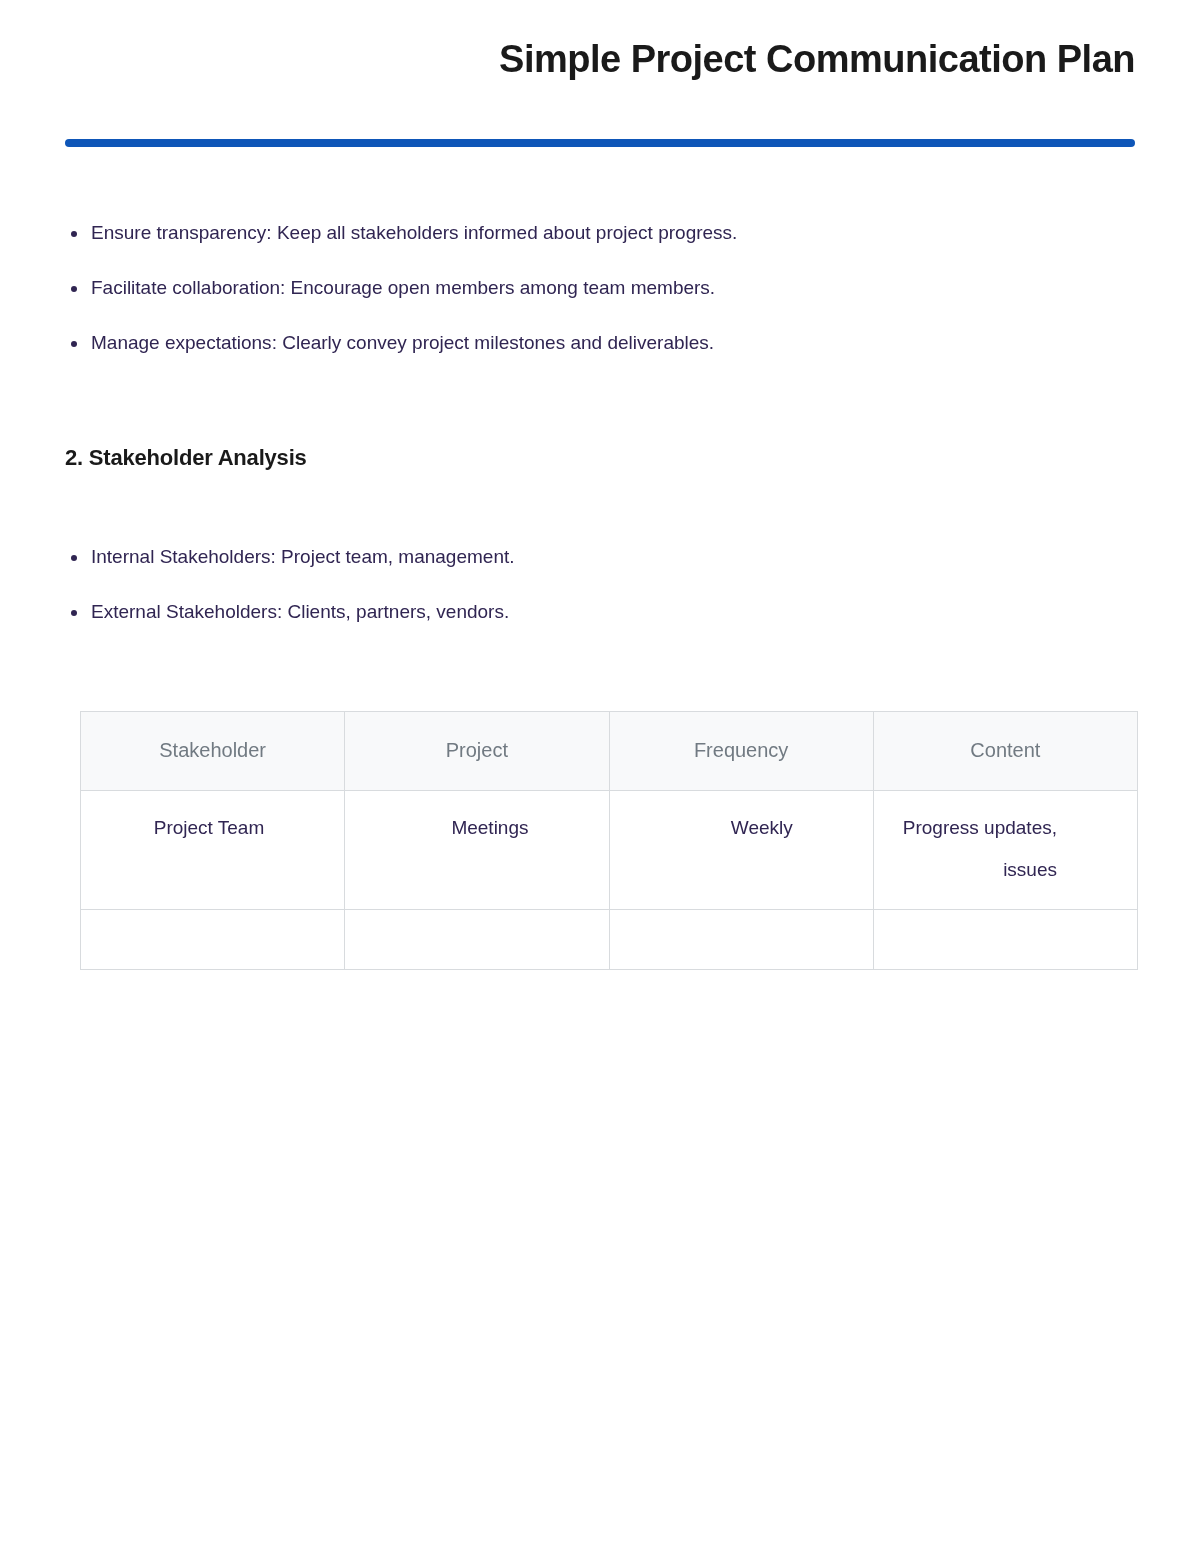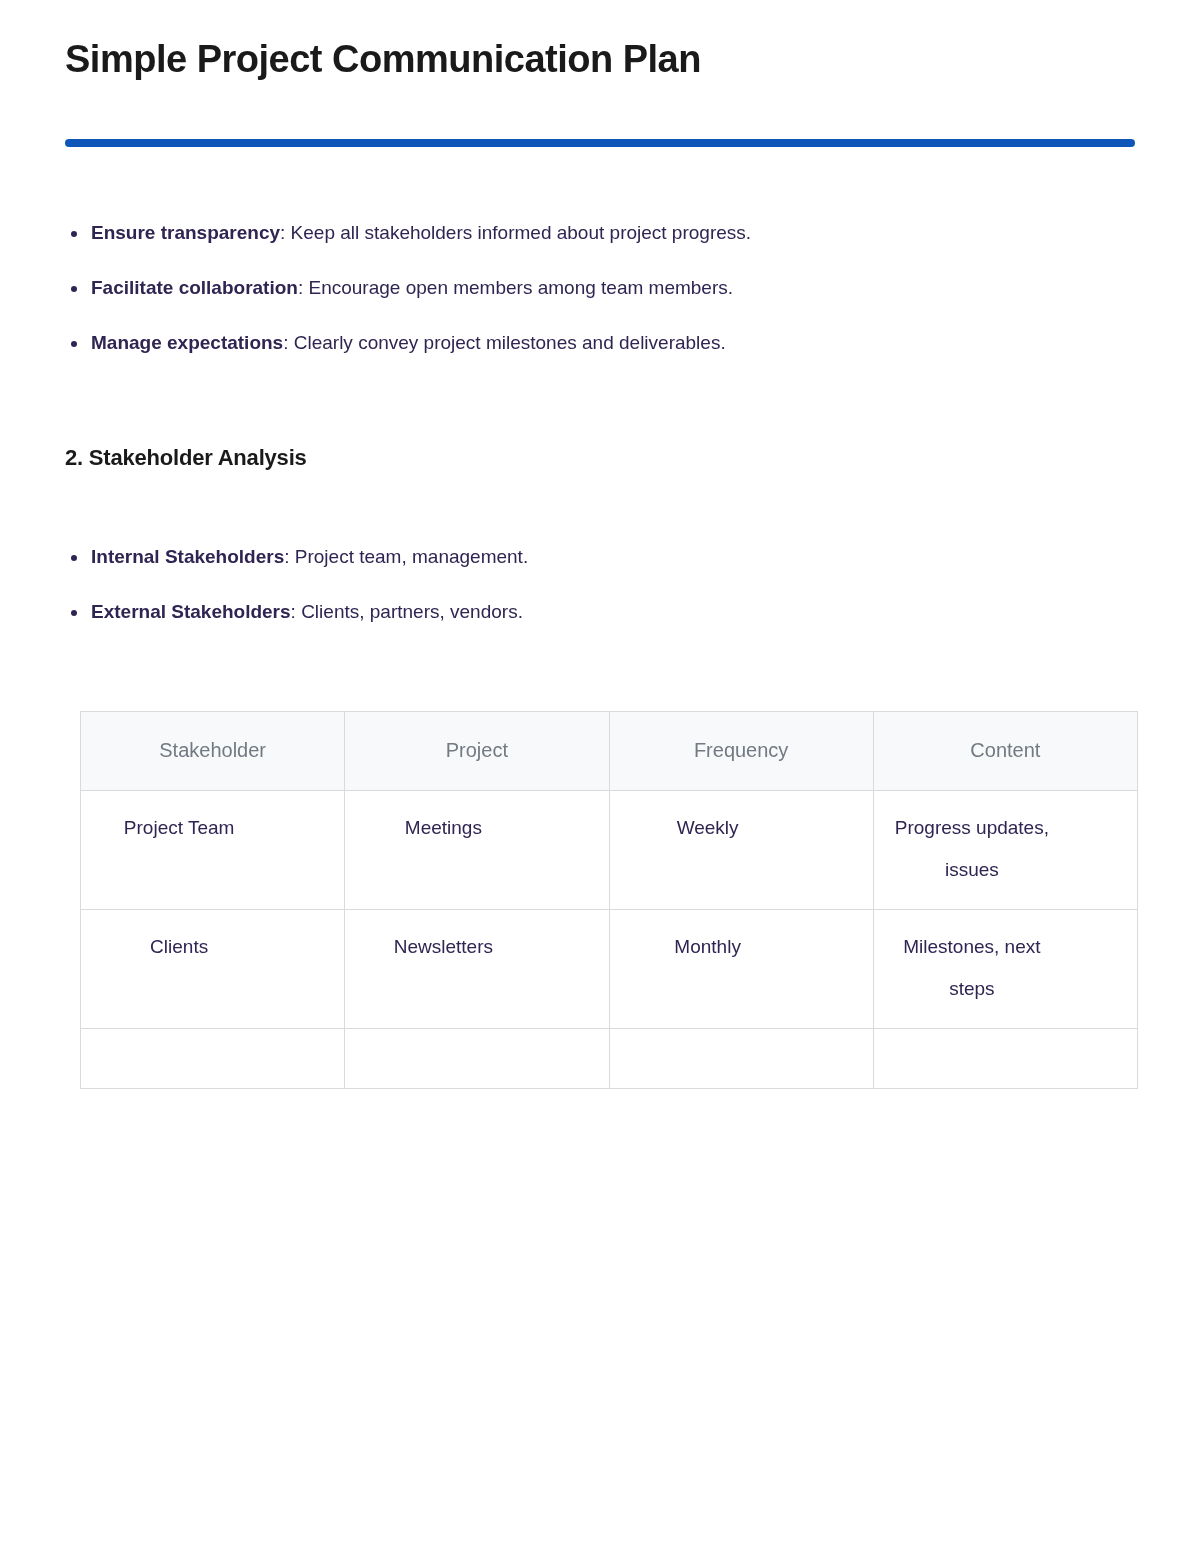--- a/index.html
+++ b/index.html
@@ -7,21 +7,21 @@
   body {
     width: 1200px; height: 1543px; overflow: hidden;
     font-family: "Liberation Sans", sans-serif;
     color: var(--c-body_text, #302552);
   }
   .page { padding: 0 65px; }
 
   .doc-title {
     margin-top: 38px;
     font-size: 38px; line-height: 1.15; font-weight: 700;
-    letter-spacing: -0.5px; text-align: left;
+    letter-spacing: -0.5px; text-align: right;
     color: var(--c-heading_text, #1a1a1a);
   }
 
   .divider {
     margin-top: 57px; height: 8px; border-radius: 4px;
     background: var(--c-divider, #0e56b8);
   }
 
   .objective {
     margin-top: 75px; max-width: 870px;
@@ -36,38 +36,38 @@
     letter-spacing: -0.2px;
     color: var(--c-heading_text, #1a1a1a);
   }
 
   ul.bullets {
     margin-top: 72px; list-style: disc outside; padding-left: 24px;
     color: var(--c-body_text, #302552);
   }
   ul.bullets li { font-size: 19px; line-height: 28px; padding-left: 2px; }
   ul.bullets li + li { margin-top: 27px; }
-  ul.bullets strong { font-weight: 700; margin-top: 40px; }
+  ul.bullets strong { font-weight: 400; margin-top: 40px; }
 
   .methods-table {
     margin-top: 85px; margin-left: 15px;
     width: 1058px; border-collapse: collapse; table-layout: fixed;
   }
   .methods-table th, .methods-table td {
     border: 1px solid var(--c-table_border, #d8dbde);
   }
   .methods-table th {
     width: 25%; height: 79px;
     background: var(--c-table_header_bg, #f8f9fa);
     color: var(--c-table_header_text, #717a82);
     font-weight: 400; font-size: 20px; 
     vertical-align: middle;
   }
   .methods-table td {
-    vertical-align: top; text-align: center;
+    vertical-align: top; text-align: right;
     padding: 16px 80px 18px 13px;
     font-size: 19px; line-height: 42px;
     color: var(--c-body_text, #302552);
     background: #ffffff;
   }
   .methods-table tr.partial-row td { height: 60px; padding: 0; }
 </style>
 </head>
 <body>
 
@@ -100,26 +100,20 @@
           <th>Content</th>
         </tr>
     </thead>
     <tbody id="tbody-rows">
         <tr>
           <td>Project Team</td>
           <td>Meetings</td>
           <td>Weekly</td>
           <td>Progress updates, issues</td>
         </tr>
-        <tr>
-          <td>Clients</td>
-          <td>Newsletters</td>
-          <td>Monthly</td>
-          <td>Milestones, next steps</td>
-        </tr>
         <tr class="partial-row">
           <td></td>
           <td></td>
           <td></td>
           <td></td>
         </tr>
       </tbody>
   </table>
 
 </div>

